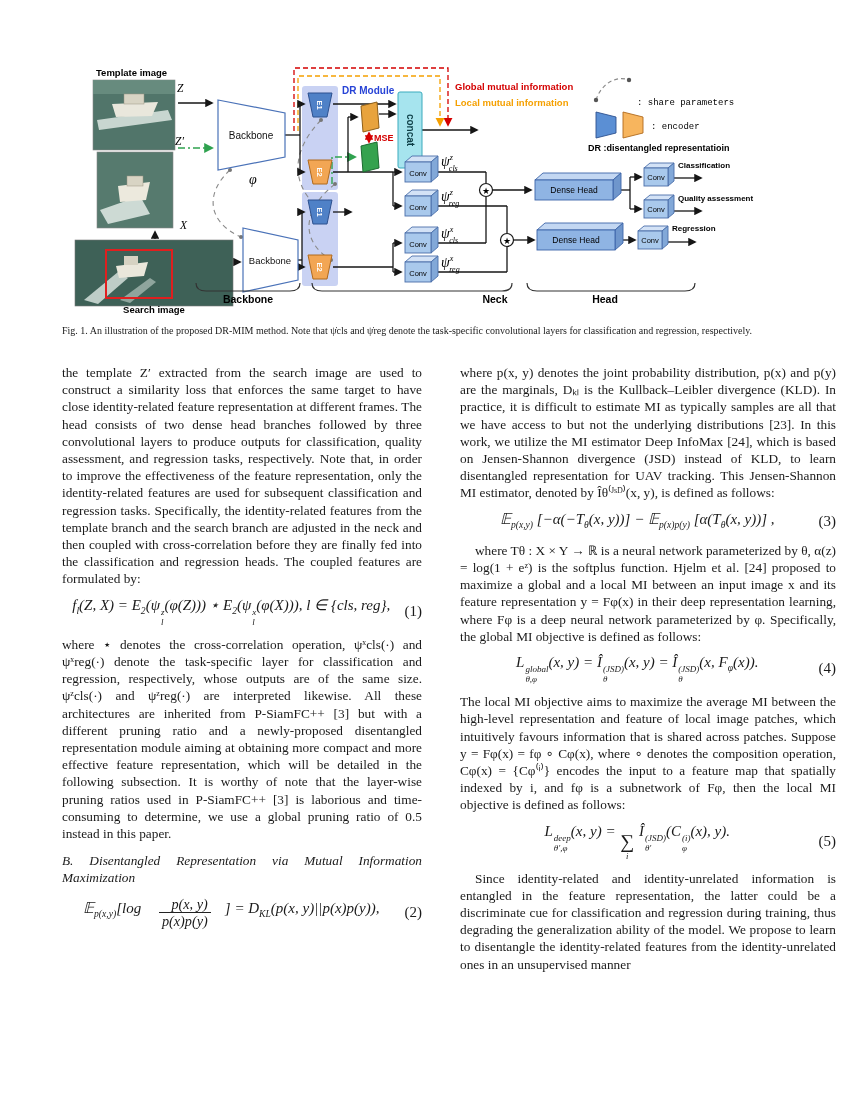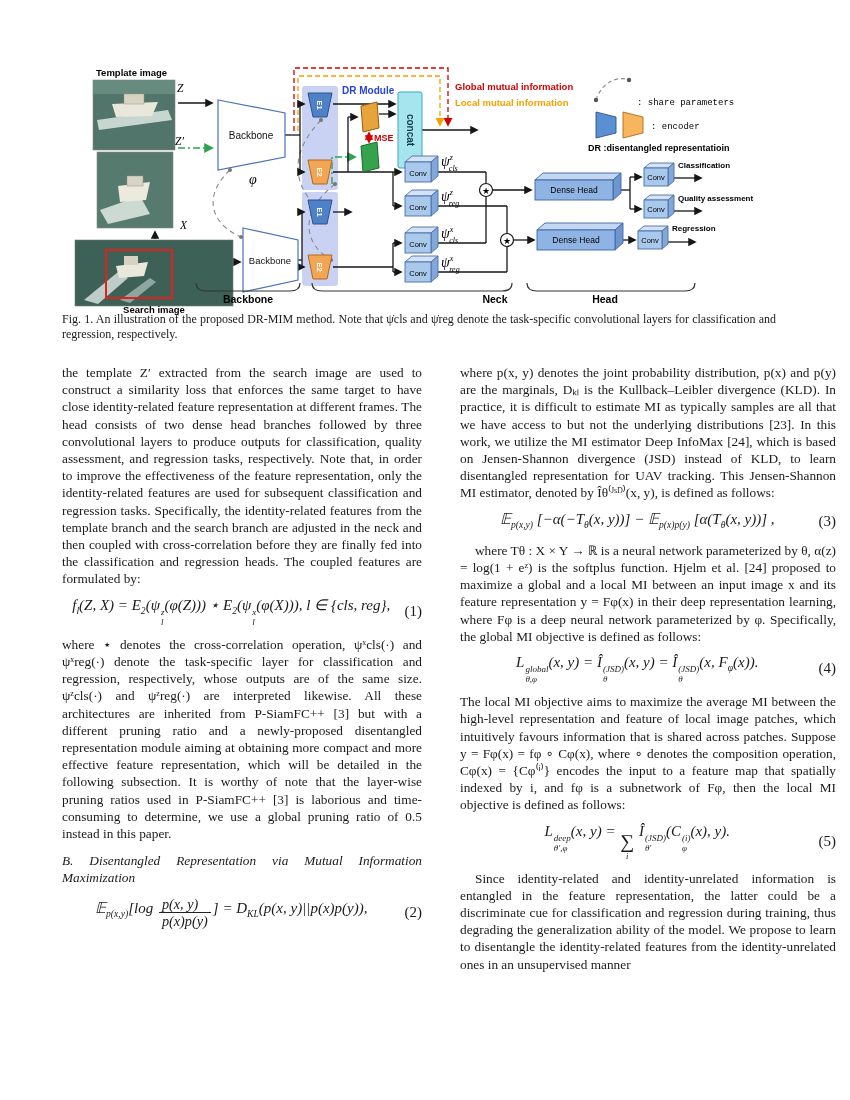--- a/index.html
+++ b/index.html
@@ -1,32 +1,32 @@
 <!DOCTYPE html>
 <html><head>
 <meta charset="utf-8">
 <style>
   html,body{margin:0;padding:0;background:#e8e8e8;}
   .page{position:relative;width:850px;height:1100px;background:#ffffff;margin:0 auto;
         font-family:"Liberation Serif",serif;color:#1a1a1a;overflow:hidden;}
   #fig{position:absolute;left:55px;top:58px;}
-  .caption{position:absolute;left:62px;top:312px;width:714px;font-size:12px;line-height:14.5px;text-align:justify;margin:0;}
+  .caption{position:absolute;left:62px;top:324px;width:714px;font-size:10px;line-height:14.5px;text-align:justify;margin:0;}
   .col{position:absolute;top:364px;font-size:13.3px;line-height:17.2px;text-align:justify;}
   .col-left{left:62px;width:360px;}
   .col-right{left:460px;width:376px;}
   .col p{margin:0;}
   .indent{text-indent:15px;}
   .sec-head{font-style:italic;margin:10px 0 9px 0 !important;}
   .eq{display:flex;align-items:center;margin:9px 0;font-style:italic;font-size:15px;}
   .eq-body{flex:1;text-align:center;}
   .eq-num{font-style:normal;padding-left:4px;}
   sub,sup{font-size:0.64em;}
   .ss{display:inline-flex;flex-direction:column;align-items:flex-start;vertical-align:-0.55em;
       font-size:0.6em;line-height:1.12;margin-left:1px;}
-  .frac{display:inline-block;vertical-align:-0.95em;text-align:left;line-height:1.15;margin:0 2px;font-size:0.95em;}
+  .frac{display:inline-block;vertical-align:-0.95em;text-align:right;line-height:1.15;margin:0 14px;font-size:0.95em;}
   .frac .num{display:block;border-bottom:1px solid #222;padding:0 3px;}
   .frac .den{display:block;padding:0 3px;}
   .sum{display:inline-flex;flex-direction:column;align-items:center;vertical-align:-0.85em;line-height:1;margin:0 1px;}
   .sum-sym{font-size:1.3em;font-style:normal;}
   .sum-sub{font-size:0.58em;}
   
   .t-bold{font-family:"Liberation Sans",sans-serif;font-weight:bold;}
   .t-sans{font-family:"Liberation Sans",sans-serif;}
   .t-si{font-family:"Liberation Serif",serif;font-style:italic;}
   .t-mono{font-family:"Liberation Mono",monospace;}

